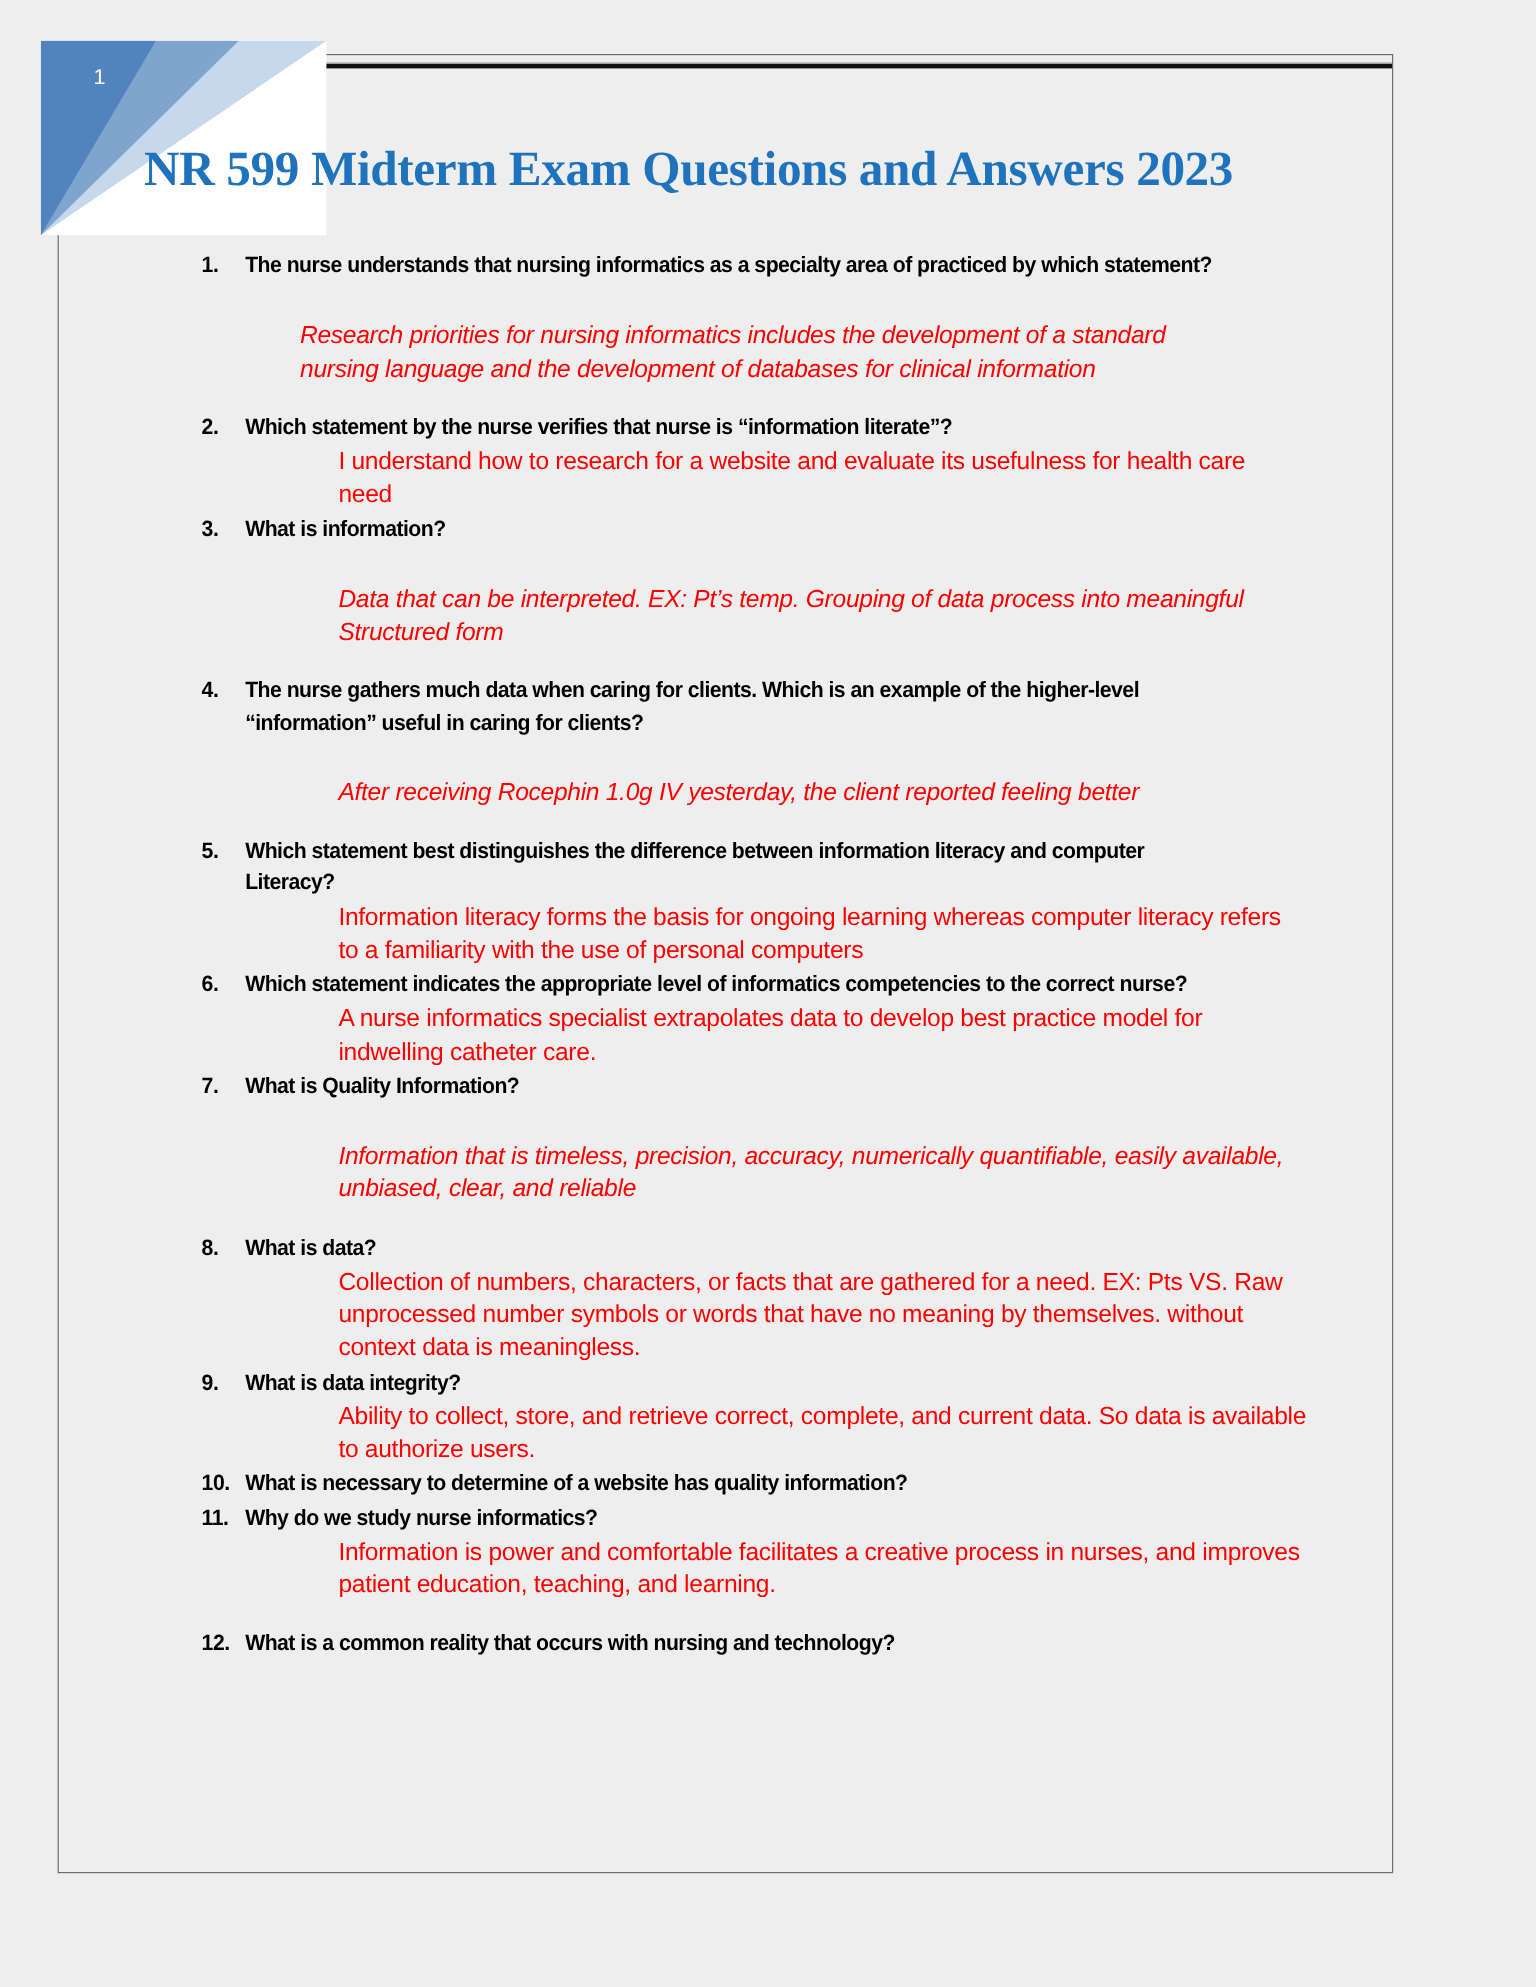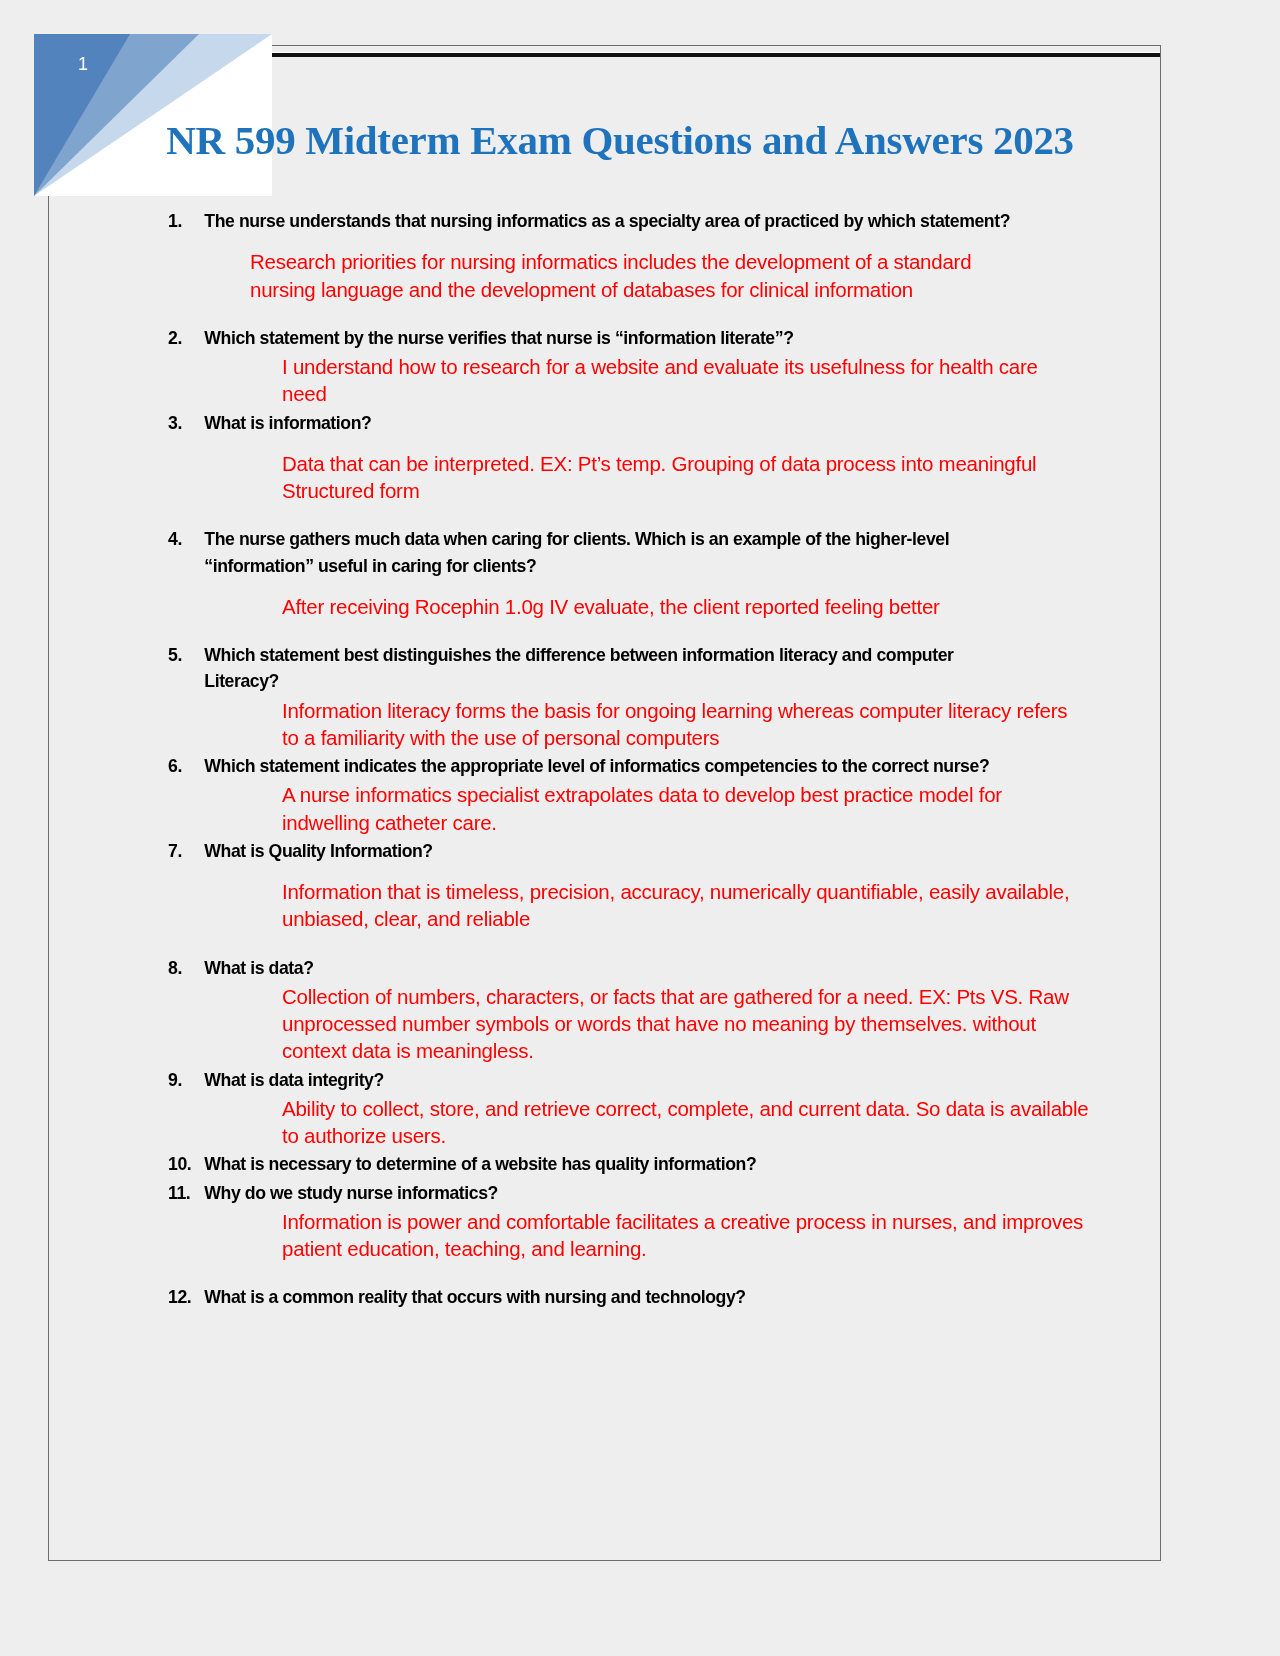--- a/index.html
+++ b/index.html
@@ -89,21 +89,21 @@
     line-height: 1;
     letter-spacing: 0.5px;
   }
 
   
   #doc-title {
     position: absolute;
     left: 120px;
     top: 118px;
     width: 1000px;
-    text-align: center;
+    text-align: left;
     font-family: "Liberation Serif", serif;
     font-weight: bold;
     font-size: 41px;
     line-height: 1.1;
     color: #1f73bd;
     letter-spacing: -0.3px;
     white-space: nowrap;
   }
 
   
@@ -143,21 +143,21 @@
     font-family: "Liberation Sans", sans-serif;
     font-weight: normal;
     font-size: 20.5px;
     line-height: 1.33;
     color: #ff0000;
     letter-spacing: -0.25px;
   }
 
   
   .sp-lg   { margin-top: 22px; }
-  .sp-md   { margin-top: 14px; }
+  .sp-md   { margin-top: 32px; font-style: italic; }
   .sp-xs   { margin-top: 2px; }
   .sp-none { margin-top: 0; }
 
   .ind-a { margin-left: 82px; }
   .ind-b { margin-left: 114px; }
 
   .w-narrow { width: 790px; }
   .w-mid    { width: 800px; }
   .w-wide   { width: 812px; }
 </style>
@@ -203,21 +203,21 @@
         <span class="q-text w-wide">What is information?</span>
       </div>
       <div class="answer ind-b w-mid sp-md">Data that can be interpreted. EX: Pt’s temp.  Grouping of data process into meaningful Structured form</div>
     </div>
 
     <div class="qa-item sp-lg">
       <div class="question">
         <span class="q-num">4.</span>
         <span class="q-text w-wide">The nurse gathers much data when caring for clients. Which is an example of the higher-level “information” useful in caring for clients?</span>
       </div>
-      <div class="answer ind-b w-wide sp-md">After receiving Rocephin 1.0g IV evaluate, the client reported feeling better</div>
+      <div class="answer ind-b w-wide sp-md">After receiving Rocephin 1.0g IV yesterday, the client reported feeling better</div>
     </div>
 
     <div class="qa-item sp-lg">
       <div class="question">
         <span class="q-num">5.</span>
         <span class="q-text w-wide">Which statement best distinguishes the difference between information literacy and computer Literacy?</span>
       </div>
       <div class="answer ind-b w-narrow sp-xs">Information literacy forms the basis for ongoing learning whereas computer literacy refers to a familiarity with the use of personal computers</div>
     </div>
 

